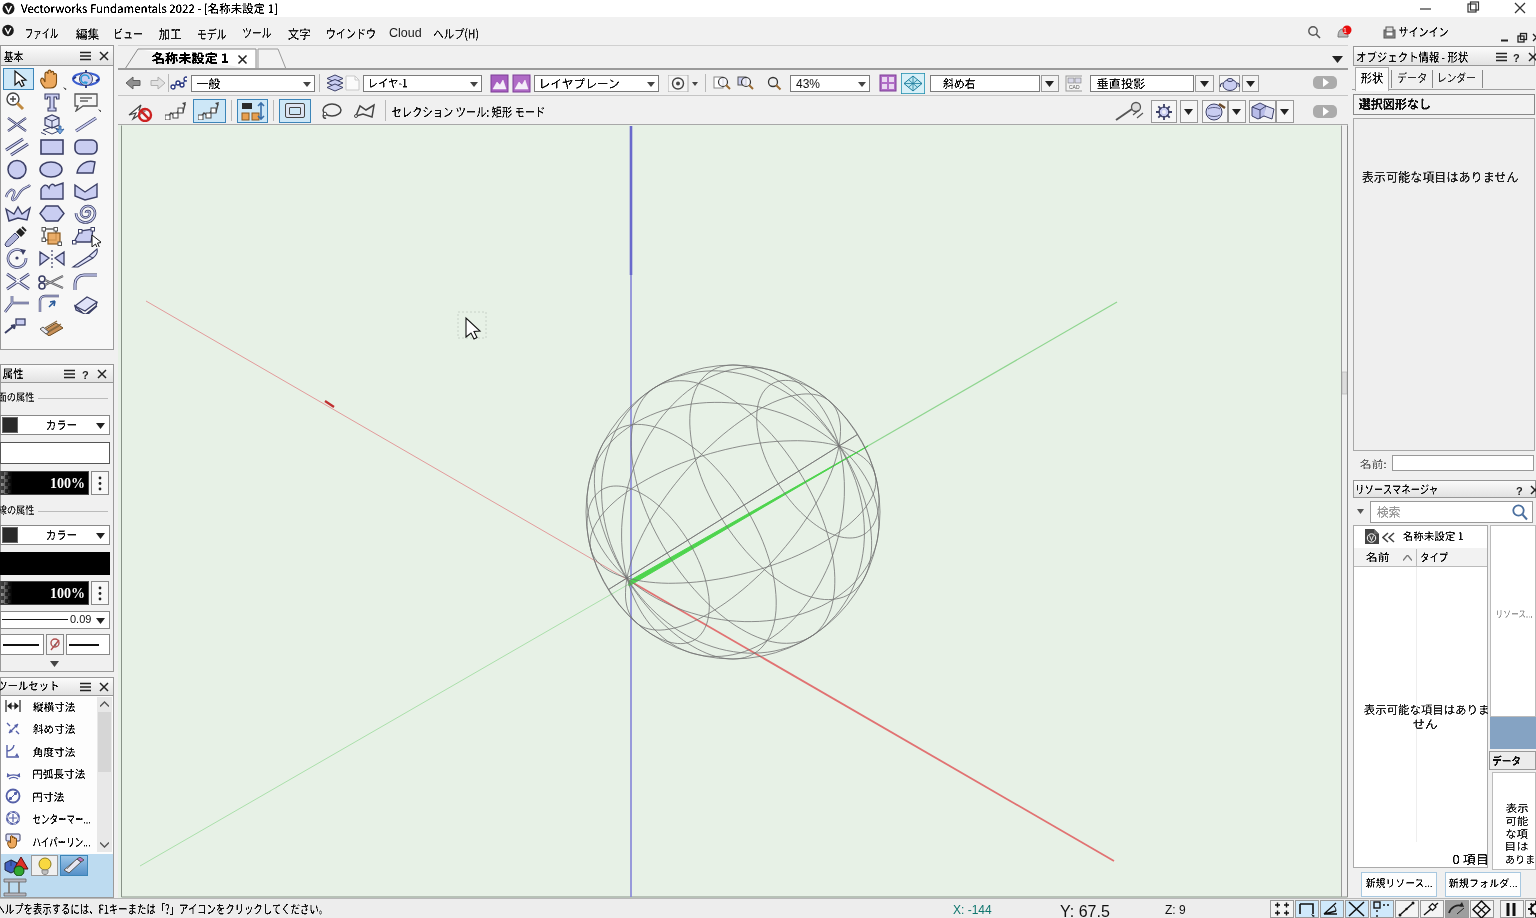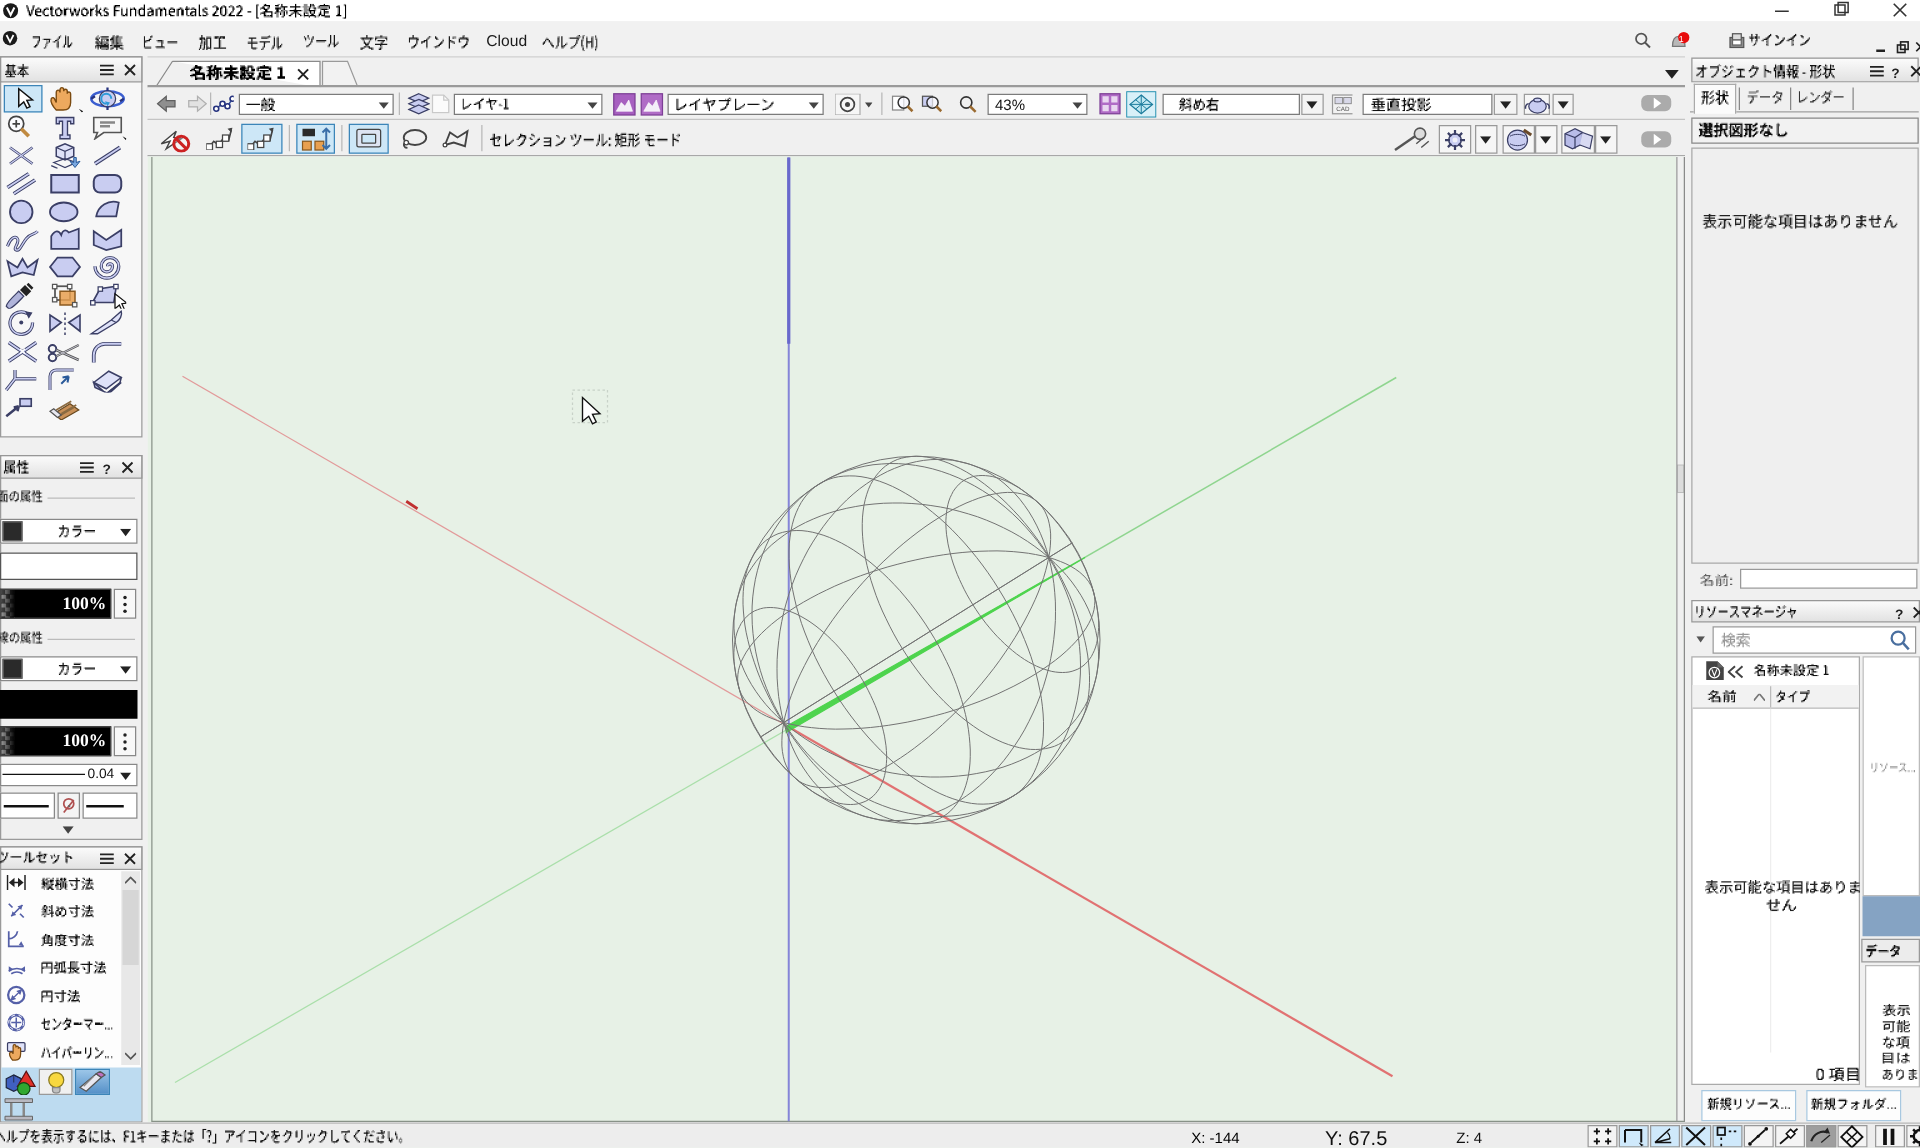--- a/index.html
+++ b/index.html
@@ -567,21 +567,21 @@
 <div class="abs" style="left:1px;top:582px;width:11px;height:22px;background:linear-gradient(90deg,rgba(0,0,0,0) 0,#000 100%),repeating-conic-gradient(#999 0 25%,#444 0 50%) 0 0/7px 7px"></div>
 <div class="abs" style="left:0;top:586px;width:85px;text-align:right;font-family:'Liberation Serif',serif;font-size:14px;font-weight:bold;color:#fff">100%</div>
 <div class="abs" style="left:91px;top:581px;width:18px;height:24px;background:#f8f8f8;border:1px solid #888"></div>
 <svg class="abs" style="left:98px;top:586px" width="4" height="15">
     <circle cx="2" cy="2" r="1.4" fill="#222"></circle>
     <circle cx="2" cy="7.5" r="1.4" fill="#222"></circle>
     <circle cx="2" cy="13" r="1.4" fill="#222"></circle>
   </svg>
 <div class="abs" style="left:0;top:611px;width:110px;height:18px;background:#fff;border:1px solid #888"></div>
 <div class="abs" style="left:2px;top:619px;width:66px;height:1px;background:#111"></div>
-<div class="abs" style="left:70px;top:613px;font-size:11px;color:#111">0.04</div>
+<div class="abs" style="left:70px;top:613px;font-size:11px;color:#111">0.09</div>
 <svg class="abs" style="left:96px;top:618px" width="10" height="7">
     <path d="M0 0h9l-4.5 6z" fill="#222"></path>
   </svg>
 <div class="abs" style="left:0;top:634px;width:44px;height:21px;background:#fff;border:1px solid #888"></div>
 <div class="abs" style="left:3px;top:644px;width:36px;height:2px;background:#111"></div>
 <div class="abs" style="left:46px;top:634px;width:18px;height:21px;background:#f4f4f4;border:1px solid #888"></div>
 <svg class="abs" style="left:49px;top:637px" width="13" height="15">
     <circle cx="6" cy="6" r="4" fill="none" stroke="#b05050" stroke-width="1.4"></circle>
     <path d="M2 13l8-10" stroke="#b05050" stroke-width="1.4"></path>
     <path d="M5 8c1-2 3-1 2 1z" fill="#666"></path>
@@ -833,23 +833,23 @@
   </svg>
 <svg style="position:absolute;left:1506px;top:855px;" width="28" height="9" viewBox="0 0 28 9">
     <path d="M24 0h1M1 1h6M13 1h1M15 1h1M21 1h6M3 2h1M11 2h2M16 2h1M24 2h1M3 3h1M5 3h2M11 3h1M16 3h1M24 3h1M2 4h1M5 4h1M7 4h1M11 4h1M16 4h1M24 4h1M4 5h1M7 5h1M11 5h1M16 5h1M24 5h1M0 6h1M3 6h1M7 6h1M15 6h2M21 6h1M24 6h2M0 7h4M6 7h1M14 7h2M21 7h1M24 7h1M26 7h2M5 8h1M13 8h1M22 8h2" transform="translate(0,.5)" stroke="#222" fill="none"></path>
     <path d="M3 0h1M11 0h2M14 0h1M0 1h1M11 1h2M14 1h1M16 1h1M27 1h1M2 2h1M5 2h1M23 2h1M2 3h1M4 3h1M12 3h1M21 3h3M25 3h3M1 4h1M3 4h1M6 4h1M21 4h3M25 4h2M0 5h4M23 5h1M4 6h1M22 6h2M26 6h1M7 7h1M13 7h1M1 8h1M4 8h1M6 8h1M12 8h1M14 8h1M21 8h1M24 8h1" transform="translate(0,.5)" stroke="#222" stroke-opacity=".45" fill="none"></path>
   </svg>
 <div class="abs" style="left:0;top:898px;width:1536px;height:20px;background:#ededed;border-top:1px solid #b8b8b8"></div>
 <svg style="position:absolute;left:-4px;top:903px;" width="326" height="12" viewBox="0 0 326 12">
     <path d="M26 0h1M41 0h1M166 0h3M31 1h1M38 1h7M48 1h6M68 1h4M85 1h1M90 1h1M136 1h1M144 1h1M152 1h1M166 1h1M170 1h2M199 1h1M223 1h1M233 1h1M245 1h1M261 1h1M269 1h1M290 1h2M309 1h1M11 2h1M14 2h1M20 2h7M29 2h5M41 2h1M57 2h7M70 2h2M76 2h1M79 2h3M85 2h1M90 2h1M103 2h2M106 2h1M109 2h2M117 2h1M134 2h5M144 2h1M152 2h1M166 2h1M172 2h1M184 2h8M198 2h1M203 2h6M212 2h2M221 2h6M233 2h4M241 2h1M245 2h1M261 2h4M269 2h1M277 2h7M290 2h1M297 2h1M309 2h1M311 2h1M3 3h1M11 3h1M14 3h1M25 3h1M30 3h1M39 3h6M61 3h1M70 3h1M76 3h1M85 3h1M88 3h4M103 3h1M110 3h1M115 3h5M136 3h1M142 3h4M154 3h5M166 3h1M172 3h1M190 3h1M197 3h1M208 3h1M213 3h2M223 3h1M232 3h1M236 3h1M241 3h1M245 3h1M260 3h2M264 3h1M269 3h1M289 3h1M295 3h4M306 3h5M320 3h1M2 4h1M4 4h1M11 4h1M14 4h1M25 4h1M30 4h1M41 4h1M47 4h8M60 4h1M69 4h1M85 4h1M90 4h1M103 4h1M110 4h1M114 4h1M117 4h1M136 4h1M144 4h1M156 4h2M166 4h1M172 4h1M176 4h1M187 4h1M189 4h2M196 4h1M208 4h1M214 4h1M218 4h1M223 4h1M232 4h1M236 4h1M241 4h1M245 4h1M252 4h1M255 4h1M260 4h1M264 4h1M269 4h1M280 4h1M288 4h1M297 4h1M320 4h1M1 5h1M5 5h1M11 5h1M14 5h1M29 5h2M32 5h3M38 5h7M50 5h2M59 5h1M61 5h1M68 5h4M85 5h1M90 5h1M104 5h1M110 5h1M117 5h1M123 5h7M134 5h5M146 5h1M148 5h1M166 5h1M171 5h1M176 5h1M187 5h1M189 5h1M194 5h3M208 5h1M218 5h1M222 5h1M224 5h4M231 5h1M236 5h1M241 5h1M245 5h1M250 5h1M252 5h1M255 5h1M259 5h1M264 5h1M269 5h1M287 5h1M297 5h1M300 5h2M310 5h1M0 6h2M5 6h1M11 6h1M14 6h1M24 6h1M29 6h1M32 6h1M40 6h1M58 6h1M61 6h1M67 6h1M72 6h1M85 6h1M90 6h1M104 6h3M110 6h1M117 6h4M136 6h1M143 6h1M166 6h1M171 6h1M176 6h1M187 6h1M193 6h1M208 6h1M217 6h1M221 6h1M224 6h2M235 6h1M241 6h1M245 6h1M250 6h1M263 6h1M269 6h1M287 6h1M310 6h1M321 6h1M0 7h1M6 7h1M11 7h1M14 7h1M17 7h1M24 7h1M31 7h2M39 7h1M42 7h1M44 7h1M48 7h1M53 7h1M59 7h1M61 7h1M66 7h1M72 7h1M76 7h1M85 7h1M89 7h2M103 7h1M110 7h1M114 7h5M136 7h1M143 7h1M152 7h1M155 7h2M166 7h1M176 7h1M187 7h1M208 7h1M216 7h1M223 7h2M235 7h1M245 7h1M254 7h1M263 7h1M269 7h1M288 7h1M296 7h1M306 7h1M310 7h1M315 7h1M321 7h1M7 8h1M11 8h1M16 8h1M23 8h1M30 8h1M38 8h2M43 8h1M60 8h2M68 8h2M72 8h1M76 8h1M78 8h1M85 8h1M90 8h2M94 8h1M103 8h1M110 8h1M134 8h1M136 8h2M143 8h1M145 8h1M152 8h1M154 8h1M157 8h1M176 8h1M208 8h1M215 8h2M234 8h1M244 8h1M254 8h1M262 8h1M269 8h1M274 8h1M280 8h1M289 8h1M296 8h1M315 8h1M317 8h1M7 9h1M10 9h1M14 9h2M22 9h1M30 9h1M43 9h1M47 9h1M54 9h1M60 9h1M68 9h1M70 9h1M72 9h1M76 9h1M78 9h2M82 9h1M85 9h1M87 9h1M90 9h1M94 9h2M103 9h1M110 9h1M133 9h1M136 9h1M138 9h1M145 9h1M152 9h1M154 9h1M158 9h1M171 9h1M176 9h1M186 9h1M203 9h6M213 9h2M233 9h1M244 9h1M253 9h1M261 9h1M269 9h1M273 9h2M280 9h2M290 9h1M296 9h1M299 9h1M306 9h1M315 9h3M14 10h1M21 10h1M31 10h4M39 10h3M44 10h1M50 10h1M59 10h1M68 10h4M76 10h1M80 10h2M85 10h1M88 10h2M95 10h1M109 10h3M118 10h1M134 10h3M142 10h1M146 10h3M154 10h3M171 10h1M176 10h1M185 10h1M208 10h1M212 10h2M223 10h4M232 10h1M242 10h2M251 10h2M260 10h1M270 10h4M281 10h2M291 10h1M299 10h4M306 10h5M316 10h1M49 11h2M174 11h3" transform="translate(0,.5)" stroke="#111" fill="none"></path>
     <path d="M25 0h1M11 1h1M14 1h1M25 1h3M45 1h1M47 1h1M60 1h2M67 1h1M76 1h1M104 1h3M116 1h2M156 1h2M172 1h1M184 1h7M241 1h1M282 1h2M297 1h2M302 1h1M308 1h1M13 2h1M19 2h1M28 2h1M34 2h1M42 2h1M67 2h3M82 2h1M105 2h1M107 2h1M116 2h1M119 2h2M133 2h1M139 2h1M145 2h2M151 2h1M156 2h2M169 2h3M199 2h1M240 2h1M289 2h1M298 2h2M301 2h3M310 2h1M314 2h2M320 2h1M2 3h1M4 3h1M13 3h1M31 3h1M38 3h1M57 3h4M62 3h2M69 3h1M75 3h1M79 3h3M87 3h1M92 3h1M104 3h1M114 3h1M135 3h1M137 3h1M151 3h2M198 3h1M203 3h1M222 3h1M233 3h3M237 3h1M240 3h1M252 3h1M262 3h2M265 3h1M277 3h1M280 3h2M288 3h1M299 3h1M305 3h1M311 3h1M314 3h2M13 4h1M31 4h1M34 4h2M59 4h1M61 4h1M68 4h1M75 4h2M88 4h2M104 4h1M115 4h2M143 4h1M146 4h3M151 4h2M154 4h2M195 4h1M197 4h1M222 4h1M224 4h1M227 4h1M231 4h1M240 4h1M250 4h1M259 4h1M300 4h2M309 4h2M314 4h2M321 4h1M2 5h1M4 5h1M13 5h1M24 5h2M31 5h1M35 5h1M37 5h1M45 5h1M58 5h1M60 5h1M75 5h2M103 5h1M105 5h2M130 5h1M133 5h1M139 5h1M143 5h2M147 5h1M149 5h1M151 5h2M156 5h2M172 5h1M188 5h1M193 5h1M197 5h1M217 5h1M223 5h1M230 5h1M235 5h1M240 5h1M258 5h1M279 5h2M288 5h1M299 5h1M302 5h1M314 5h2M320 5h2M6 6h1M13 6h1M28 6h1M33 6h1M41 6h2M44 6h1M48 6h1M50 6h2M53 6h1M68 6h1M71 6h1M75 6h2M103 6h1M116 6h1M123 6h8M144 6h1M151 6h2M156 6h2M194 6h1M196 6h2M222 6h1M236 6h1M240 6h1M254 6h2M264 6h1M279 6h2M288 6h1M296 6h2M306 6h1M309 6h1M311 6h1M314 6h2M13 7h1M16 7h1M23 7h1M38 7h1M40 7h1M43 7h1M50 7h2M58 7h1M60 7h1M67 7h1M75 7h1M78 7h1M86 7h1M88 7h1M104 7h1M134 7h2M151 7h1M157 7h1M171 7h1M196 7h2M217 7h1M221 7h1M225 7h1M234 7h1M279 7h2M289 7h1M297 7h1M305 7h1M309 7h1M314 7h1M317 7h1M324 7h1M6 8h1M10 8h1M13 8h3M32 8h1M37 8h1M40 8h1M42 8h1M47 8h2M50 8h2M53 8h2M59 8h1M70 8h1M75 8h1M87 8h3M104 8h1M114 8h1M117 8h2M133 8h1M135 8h1M138 8h1M151 8h1M155 8h2M158 8h1M186 8h2M196 8h2M222 8h2M225 8h1M245 8h1M253 8h1M263 8h1M279 8h1M298 8h2M305 8h2M318 8h1M321 8h1M323 8h3M13 9h1M21 9h1M23 9h1M39 9h4M44 9h1M50 9h2M67 9h1M71 9h1M75 9h1M80 9h2M91 9h2M104 9h1M109 9h1M111 9h1M117 9h2M137 9h1M139 9h1M142 9h2M146 9h1M151 9h1M156 9h2M170 9h1M185 9h1M196 9h2M202 9h1M212 9h1M215 9h1M222 9h2M232 9h1M234 9h1M243 9h1M252 9h1M262 9h1M289 9h1M298 9h1M305 9h1M323 9h1M325 9h1M9 10h2M20 10h1M30 10h1M38 10h1M45 10h1M49 10h1M51 10h1M54 10h1M58 10h1M60 10h1M75 10h1M79 10h1M82 10h1M87 10h1M90 10h1M103 10h2M108 10h1M112 10h1M117 10h1M133 10h1M139 10h1M149 10h1M151 10h2M170 10h1M186 10h1M196 10h2M227 10h1M231 10h1M233 10h1M259 10h1M261 10h1M269 10h1M283 10h1M290 10h1M295 10h2M317 10h1M323 10h3M32 11h2M38 11h2M45 11h1M69 11h1M135 11h1M224 11h3M251 11h1M271 11h1M308 11h2M324 11h1" transform="translate(0,.5)" stroke="#111" stroke-opacity=".45" fill="none"></path>
   </svg>
-<div class="abs" style="left:953px;top:903px;font-size:12px;color:#000000">X: -144</div>
+<div class="abs" style="left:953px;top:903px;font-size:12px;color:#0f766e">X: -144</div>
 <div class="abs" style="left:1060px;top:903px;font-size:16px;color:#111">Y: 67.5</div>
-<div class="abs" style="left:1165px;top:903px;font-size:12px;color:#111">Z: 4</div>
+<div class="abs" style="left:1165px;top:903px;font-size:12px;color:#111">Z: 9</div>
 <div class="abs" style="left:1270px;top:900px;width:24px;height:18px;background:#f4f4f4;border:1px solid #999"></div>
 <svg class="abs" style="left:1270px;top:898px" width="24" height="22" viewBox="0 0 24 22">
     <path d="M5 7h5M7.5 4.5v5M14 7h5M16.5 4.5v5M5 15h5M7.5 12.5v5M14 15h5M16.5 12.5v5" stroke="#111" stroke-width="1.4"></path>
   </svg>
 <div class="abs" style="left:1295px;top:900px;width:24px;height:18px;background:#cfe9fb;border:1px solid #999"></div>
 <svg class="abs" style="left:1295px;top:898px" width="24" height="22" viewBox="0 0 24 22">
     <path d="M5 6h13v10M5 6v10" stroke="#111" stroke-width="1.6" fill="none"></path>
     <path d="M16 16l4 2-2 1z" fill="#111"></path>
   </svg>
 <div class="abs" style="left:1320px;top:900px;width:24px;height:18px;background:#cfe9fb;border:1px solid #999"></div>

